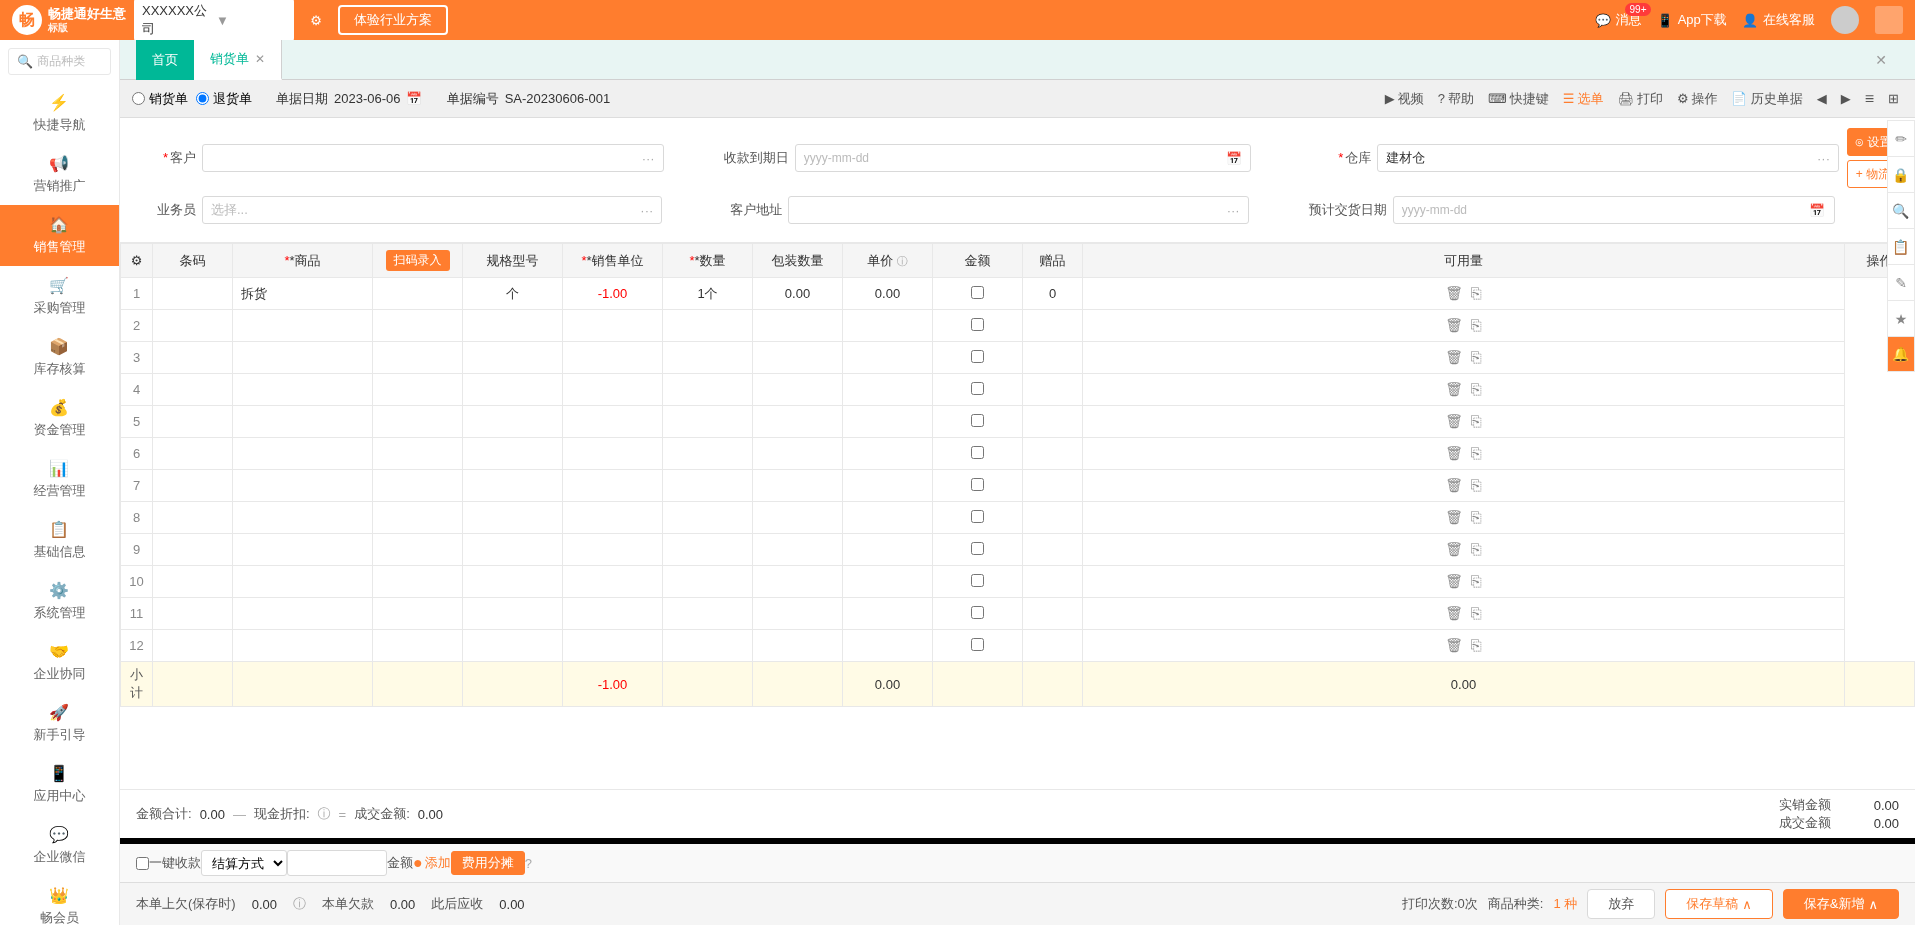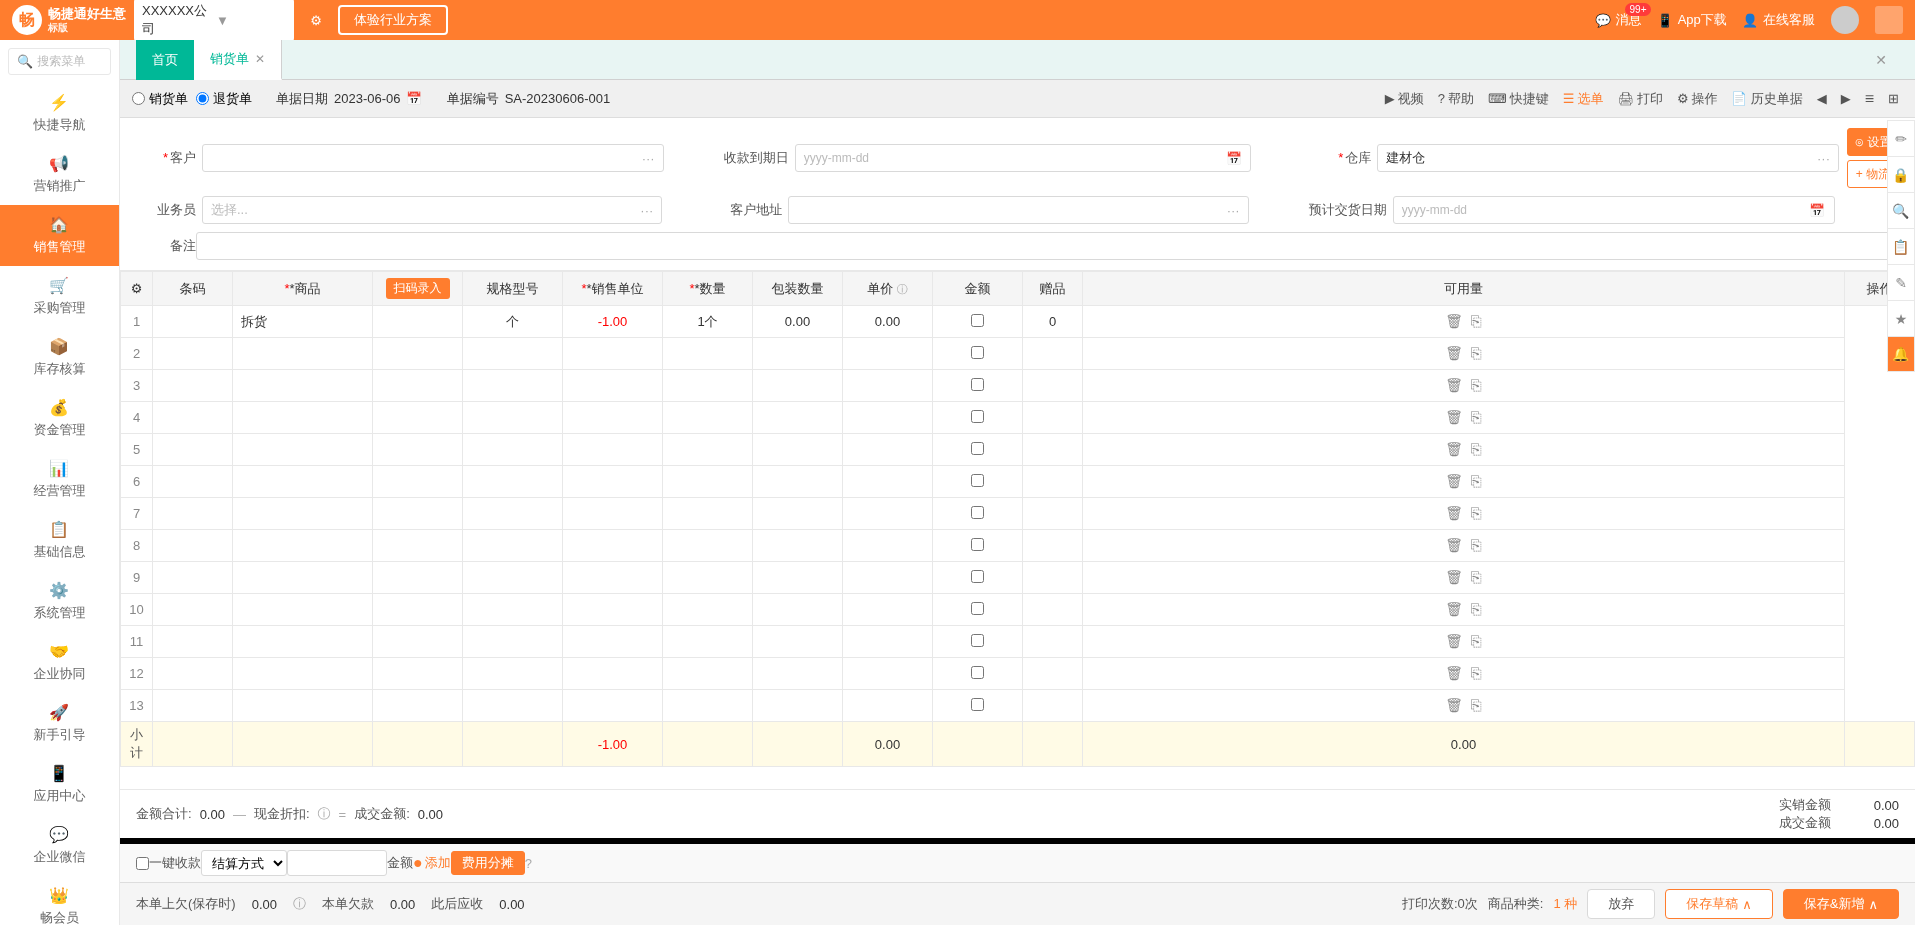--- a/index.html
+++ b/index.html
@@ -115,21 +115,21 @@
     </div>
     <div class="topbar-avatar"></div>
     <div style="width:28px;height:28px;background:rgba(255,255,255,0.3);border-radius:3px;"></div>
   </div>
 </div>
 
 <div class="sidebar">
   <div class="sidebar-search">
     <div style="display:flex;align-items:center;border:1px solid #e8e8e8;border-radius:3px;padding:4px 8px;gap:4px;">
       <span>🔍</span>
-      <span style="color:#bbb;font-size:12px;">搜索菜单</span>
+      <span style="color:#bbb;font-size:12px;">商品种类</span>
     </div>
   </div>
   <div class="sidebar-item">
     <span class="icon">⚡</span>
     <span>快捷导航</span>
   </div>
   <div class="sidebar-item">
     <span class="icon">📢</span>
     <span>营销推广</span>
   </div>
@@ -313,24 +313,20 @@
       <div class="form-field" style="flex:1.5;">
         <span class="form-label">预计交货日期</span>
         <div style="flex:1;border:1px solid #d9d9d9;border-radius:3px;padding:4px 8px;height:28px;display:flex;align-items:center;">
           <span style="flex:1;color:#bbb;font-size:12px;">yyyy-mm-dd</span>
           <span style="color:#aaa;">📅</span>
         </div>
       </div>
       <div style="width:64px;"></div>
     </div>
 
-    <div class="form-row" style="margin-bottom:0;">
-      <span class="form-label">备注</span>
-      <div style="flex:1;border:1px solid #d9d9d9;border-radius:3px;padding:4px 8px;height:28px;"></div>
-    </div>
   </div>
 
   <div style="flex:1;overflow:hidden;background:white;display:flex;flex-direction:column;">
     <div style="overflow:auto;flex:1;">
       <table>
         <thead>
           <tr>
             <th style="width:32px;">⚙</th>
             <th style="width:80px;">
               <span>条码</span>
@@ -558,37 +554,20 @@
     <td></td>
     <td></td>
     <td></td>
     <td><input type="checkbox" style=""></td>
     <td></td>
     <td>
       <span class="op-btn">🗑</span>
       <span class="op-btn">⎘</span>
     </td>
   </tr>
-            <tr>
-    <td style="color:#888;">13</td>
-    <td></td>
-    <td></td>
-    <td></td>
-    <td></td>
-    <td></td>
-    <td></td>
-    <td></td>
-    <td></td>
-    <td><input type="checkbox" style=""></td>
-    <td></td>
-    <td>
-      <span class="op-btn">🗑</span>
-      <span class="op-btn">⎘</span>
-    </td>
-  </tr>
             <tr style="background: rgb(255, 251, 230);">
   <td colspan="1" style="text-align:center;font-weight:500;color:#555;">小计</td>
   <td></td>
   <td></td>
   <td></td>
   <td></td>
   <td style="color:red;text-align:center;">-1.00</td>
   <td></td>
   <td></td>
   <td style="text-align:center;">0.00</td>

